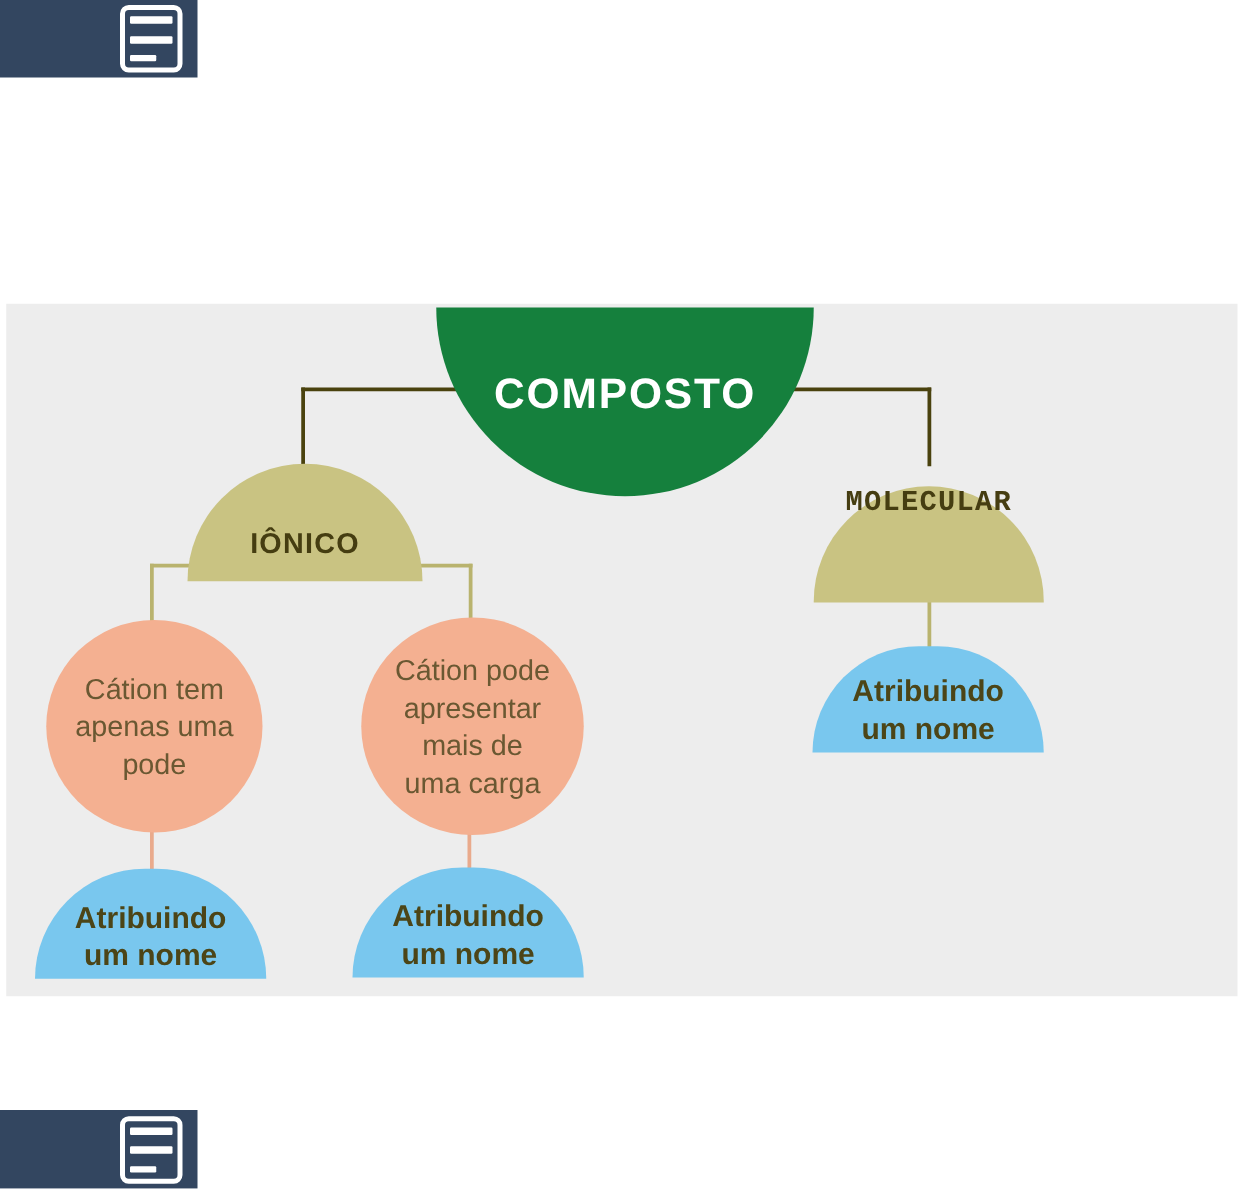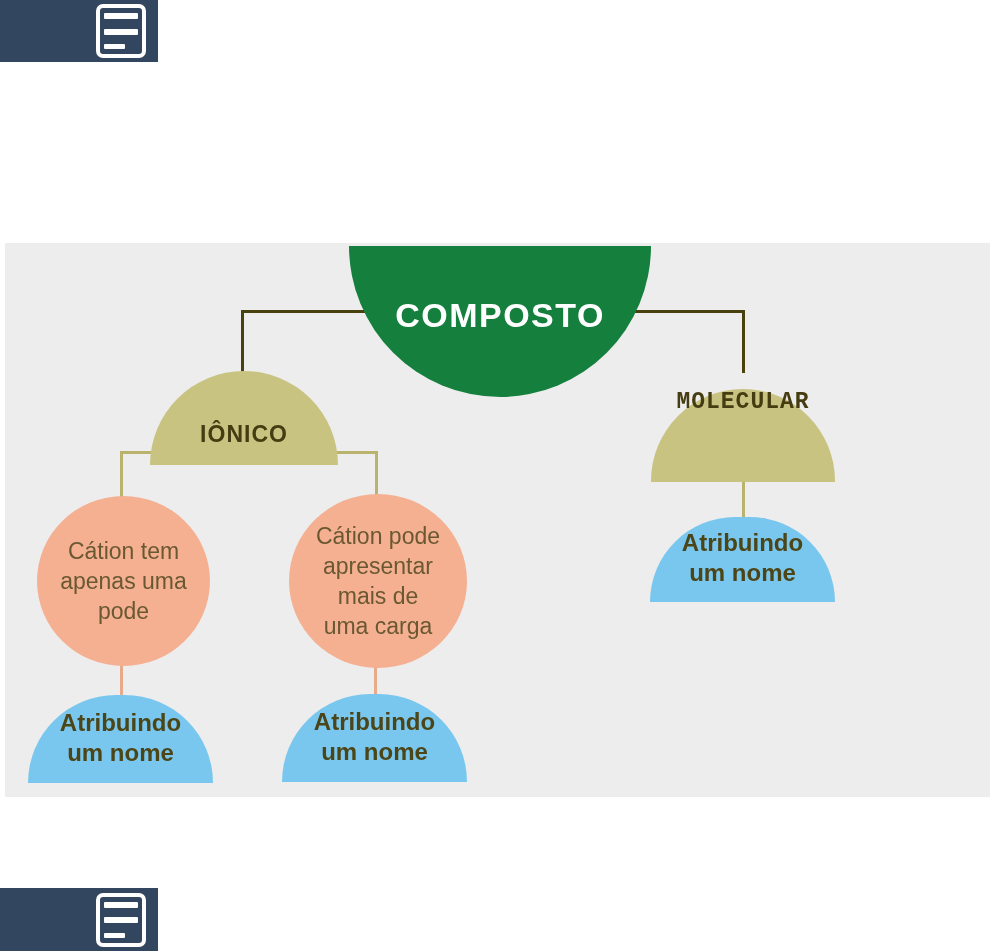--- a/index.html
+++ b/index.html
@@ -61,21 +61,21 @@
   #node-molecular { left:651px; top:389px; width:184px; height:93px; border-radius:92px 92px 0 0; align-items:flex-start;font-family:Liberation Mono, monospace; }
   #node-ionic span, #node-molecular span {
     color:#453d11; font-weight:bold; font-size:23px; letter-spacing:1px; padding-bottom:17px;
   }
 
   .circle-case { background:#f4b091; border-radius:50%; }
   #node-case-single   { left:37px;  top:496px; width:173px; height:170px; }
   #node-case-multiple { left:289px; top:494px; width:178px; height:174px;justify-content:center; }
   .circle-case span { color:#6a5832; font-size:23px; line-height:30px; }
 
-  .dome-naming { background:#79c7ee; }
+  .dome-naming { background:#79c7ee; align-items:flex-end; }
   #node-naming-single    { left:28px;  top:695px; width:185px; height:88px; border-radius:93px 93px 0 0; }
   #node-naming-multiple  { left:282px; top:694px; width:185px; height:88px; border-radius:93px 93px 0 0; }
   #node-naming-molecular { left:650px; top:517px; width:185px; height:85px; border-radius:93px 93px 0 0; }
   .dome-naming span { color:#4c4517; font-weight:bold; font-size:24px; line-height:30px; padding-bottom:3px; }
 </style>
 </head>
 <body>
 
 <div class="page">
 

